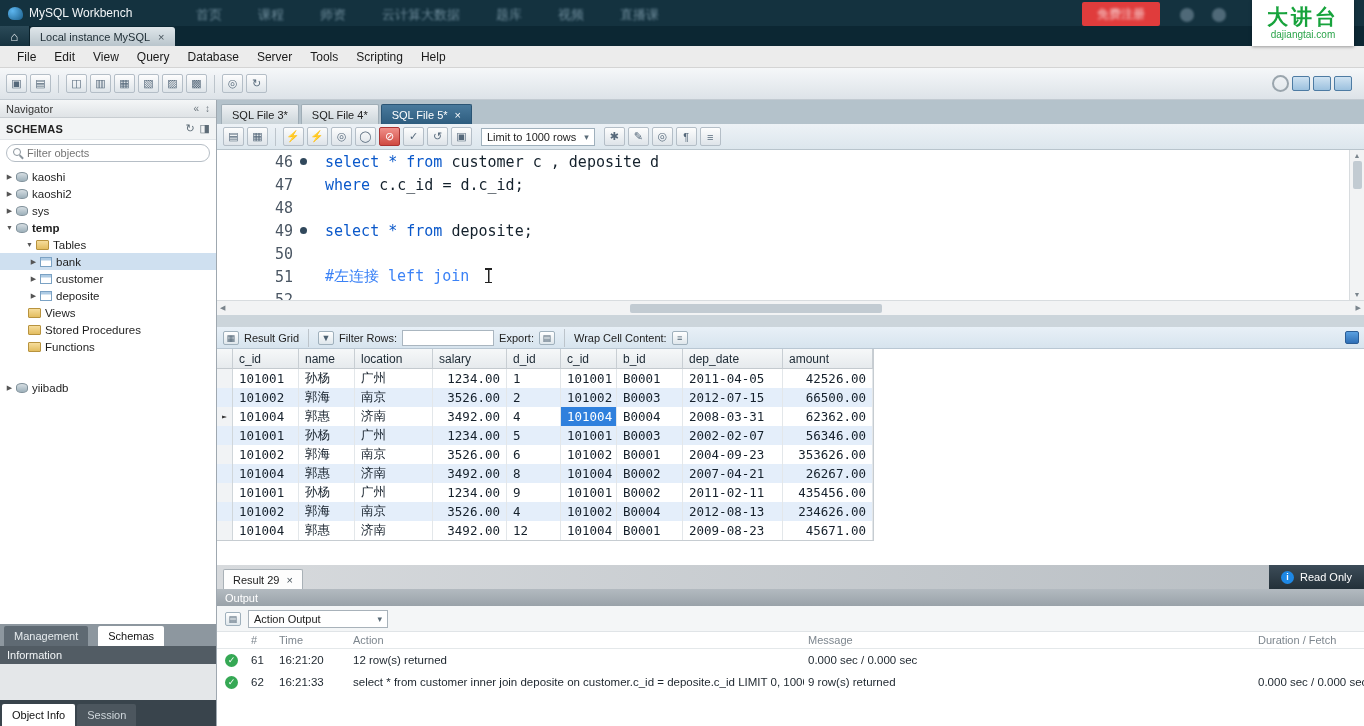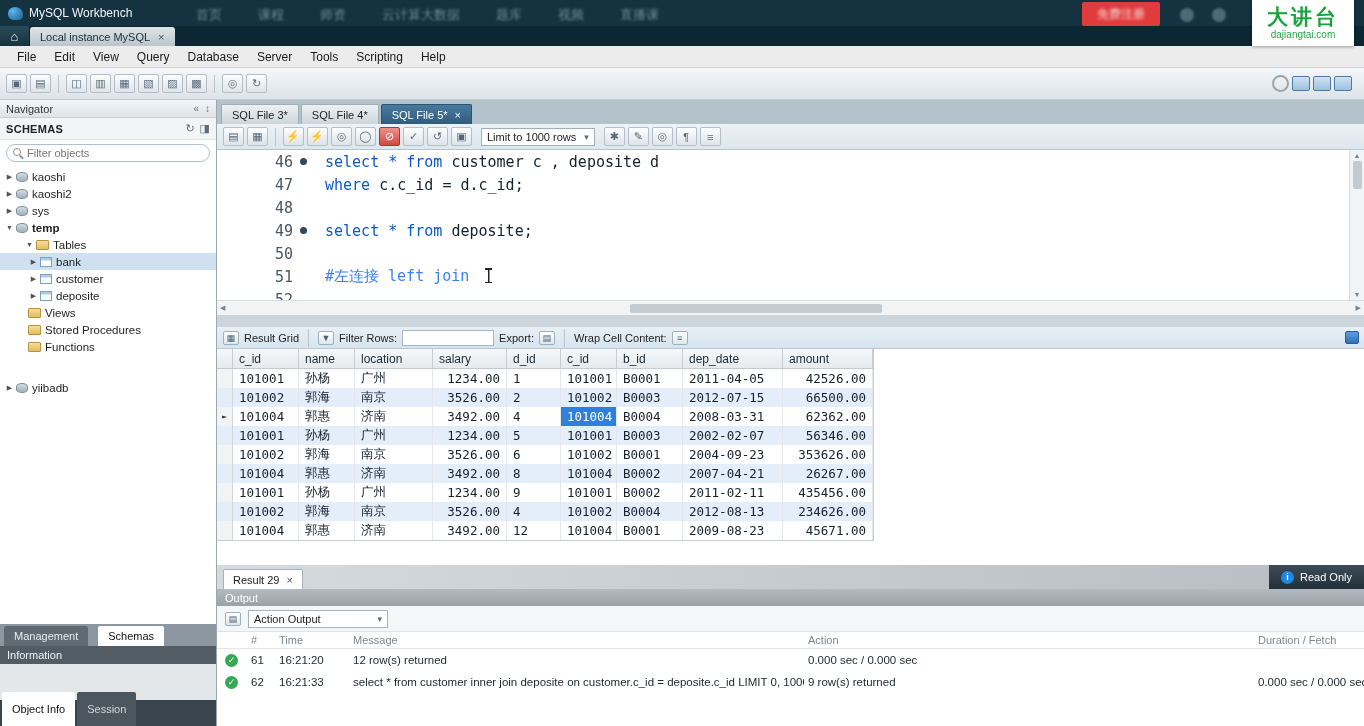--- a/index.html
+++ b/index.html
@@ -56,21 +56,21 @@
 .tico-schema{width:12px;height:10px;background:linear-gradient(#d6dee3,#9db0ba);border:1px solid #7e8f99;border-radius:50%/38%}
 .tico-folder{width:13px;height:10px;background:linear-gradient(#f6dd9c,#e3bd60);border:1px solid #b8933e;border-radius:1px}
 .tico-table{width:12px;height:10px;background:#fff;border:1px solid #7ba2c4;box-shadow:inset 0 2.5px 0 #aecbe4}
 .mgmt-tabs{height:22px;background:#8d979f;display:flex;align-items:flex-end;padding-left:4px;gap:10px}
 .mgmt-tab{height:20px;padding:0 10px;font-size:11px;display:flex;align-items:center;border-radius:2px 2px 0 0}
 .mgmt-tab.active{background:#fff;color:#111}
 .mgmt-tab.inactive{background:#5f6a73;color:#e6ebee}
 .info-bar{height:18px;background:#525c64;color:#f2f5f7;font-size:11px;display:flex;align-items:center;padding:0 7px}
 .info-body{height:36px;background:#e4e7e9}
 .footer-tabs{height:26px;background:#39444c;display:flex;align-items:flex-end;padding-left:2px;gap:2px}
-.foot-tab{height:34px;padding:0 10px;font-size:11px;display:flex;align-items:center;border-radius:2px 2px 0 0}
+.foot-tab{height:22px;padding:0 10px;font-size:11px;display:flex;align-items:center;border-radius:2px 2px 0 0}
 .foot-tab.active{background:#fff;color:#111}
 .foot-tab.inactive{background:#4c565e;color:#cfd6db}
 
 .sqltab-strip{height:24px;background:#b4c2cb;display:flex;align-items:flex-end;padding-left:4px;gap:2px}
 .sqltab{height:20px;padding:0 10px;font-size:11px;display:flex;align-items:center;gap:7px;border-radius:2px 2px 0 0;background:linear-gradient(#eef1f3,#ccd5da);color:#222;border:1px solid #9fadb6;border-bottom:none}
 .sqltab.active{background:linear-gradient(#48799c,#2e5d7f);color:#fff;border-color:#2a5474}
 .tab-x{font-size:11px}
 .editor-toolbar{height:26px;background:linear-gradient(#edf2f6,#dce6ed);border-bottom:1px solid #b8c4cc;display:flex;align-items:center;padding:0 6px;gap:3px}
 .limit-select{height:18px;border:1px solid #9fb0bc;background:#fff;font-size:11px;display:flex;align-items:center;gap:8px;padding:0 5px;margin:0 6px;color:#222}
 .limit-select .dd{color:#5a6b78;font-size:9px}
@@ -507,22 +507,22 @@
           <span class="sicon">▤</span>
           <div class="osel">
             <span>Action Output</span>
             <span class="dd">▾</span>
           </div>
         </div>
         <div class="ogrid ohead-row" id="outcols">
             <div class="ocell"></div>
             <div class="ocell">#</div>
             <div class="ocell">Time</div>
+            <div class="ocell">Action</div>
             <div class="ocell">Message</div>
-            <div class="ocell">Action</div>
             <div class="ocell">Duration / Fetch</div>
           </div>
         <div id="outrows">
             <div class="ogrid orow">
               <div class="ocell"><span class="okc">✓</span></div>
               <div class="ocell">61</div>
               <div class="ocell">16:21:20</div>
               <div class="ocell">12 row(s) returned</div>
               <div class="ocell">0.000 sec / 0.000 sec</div>
             </div>

